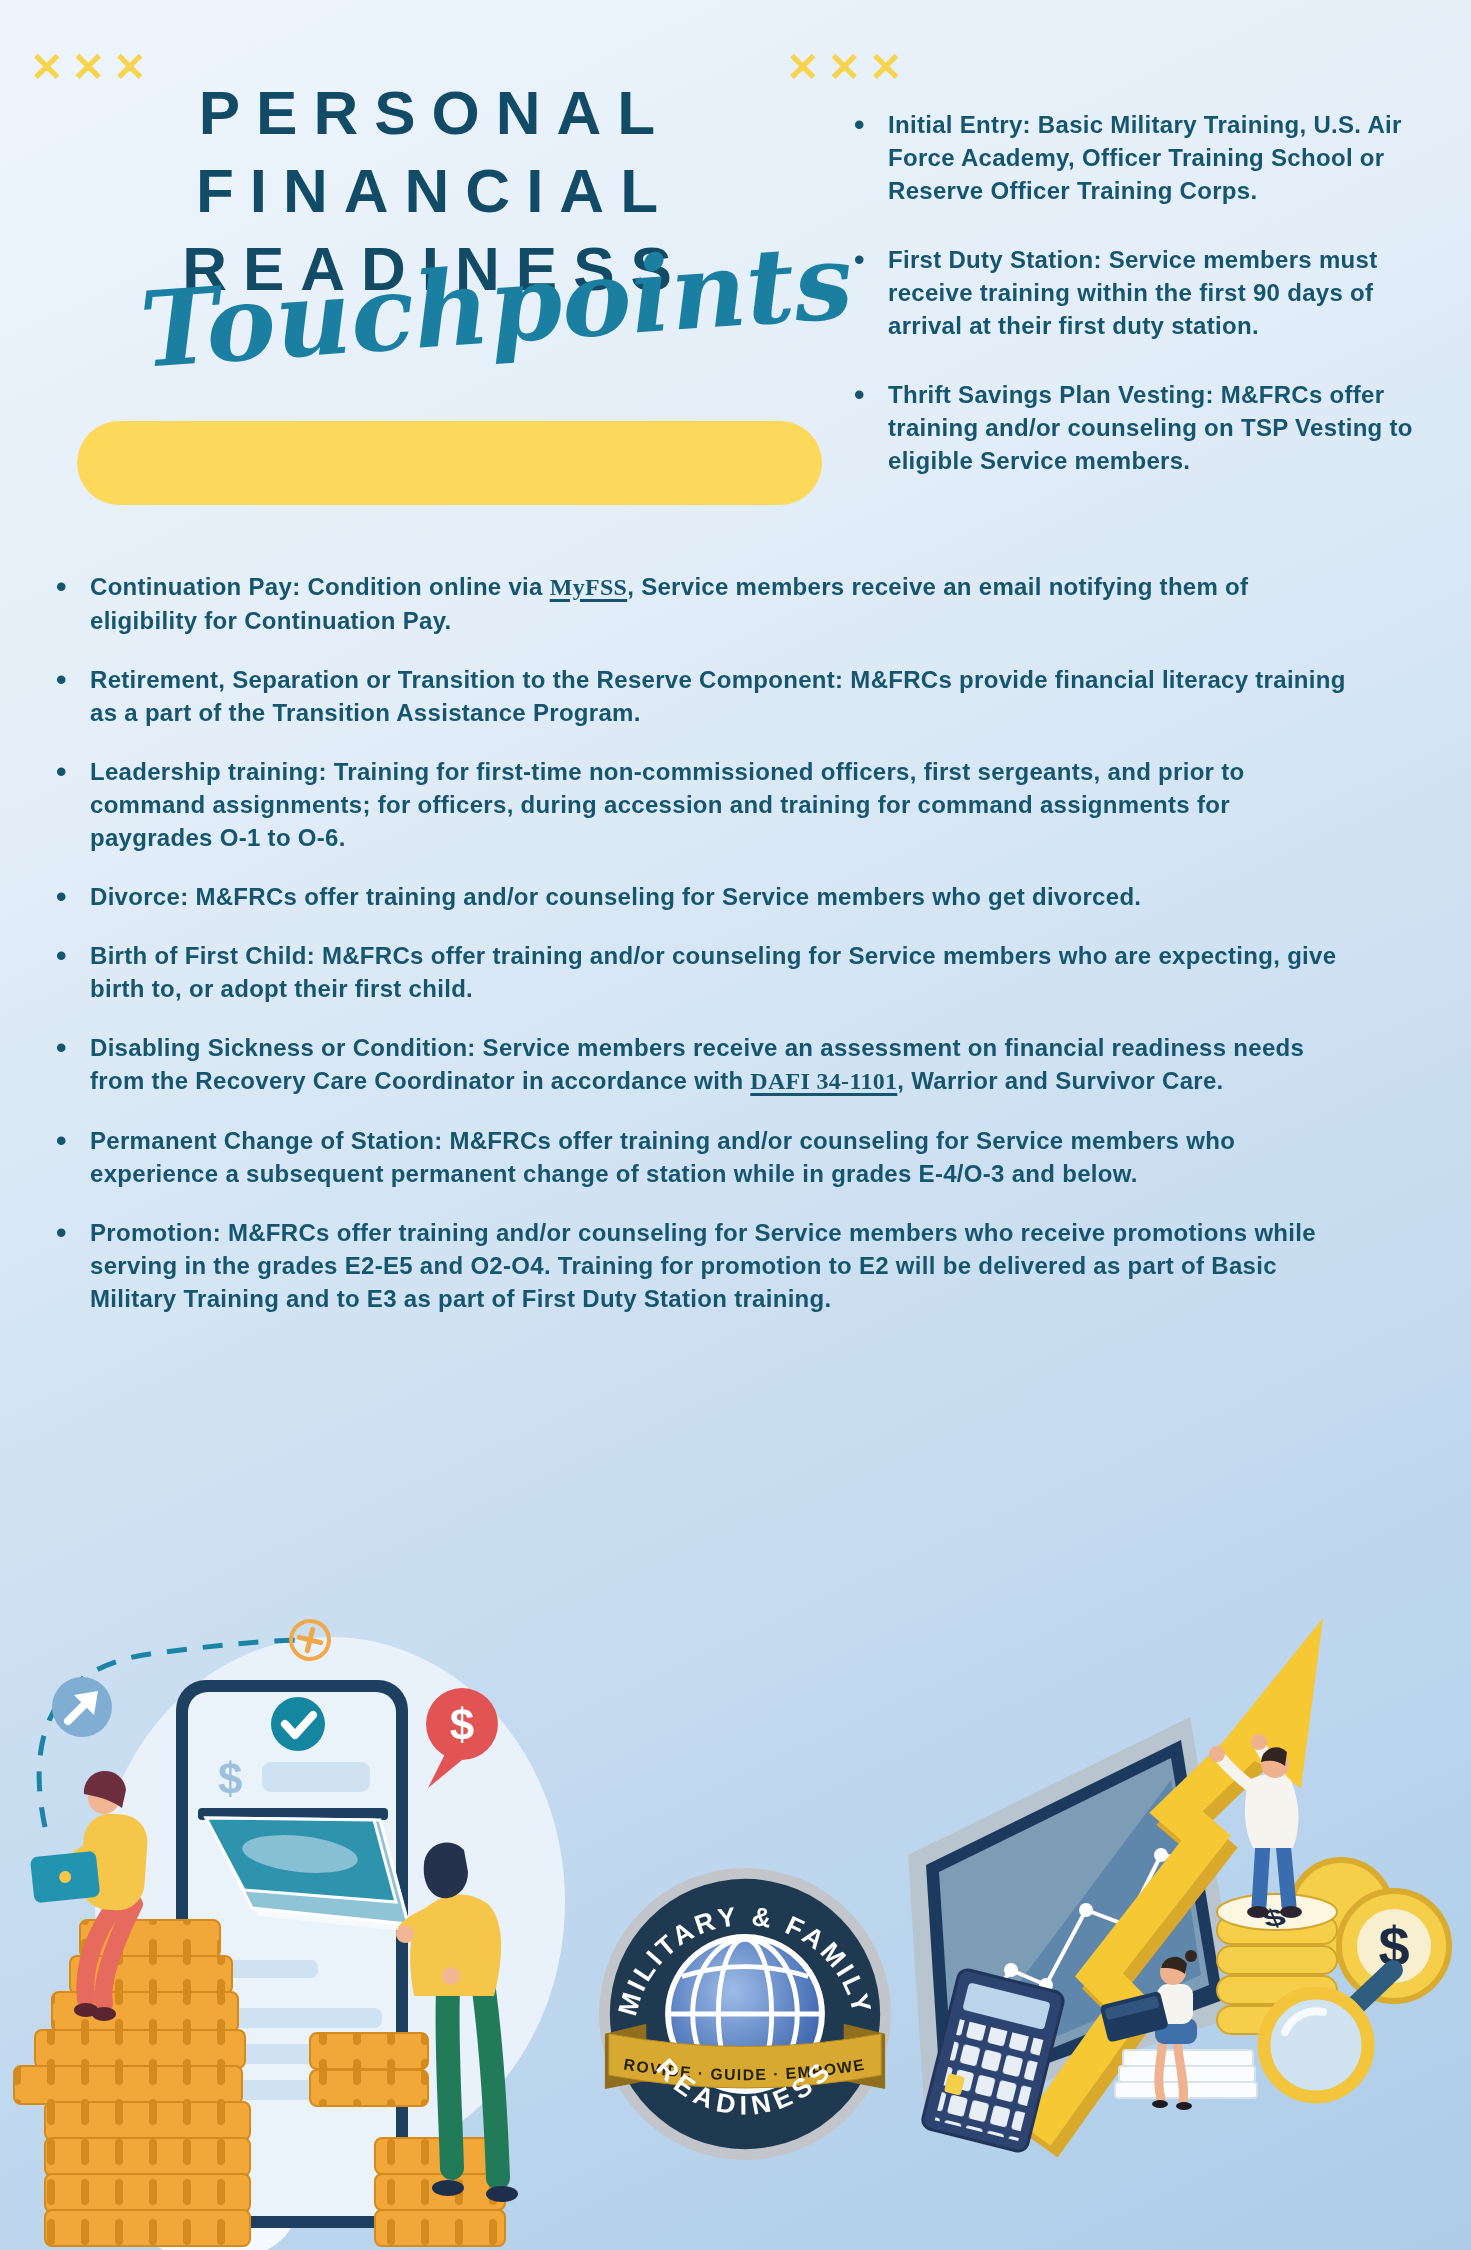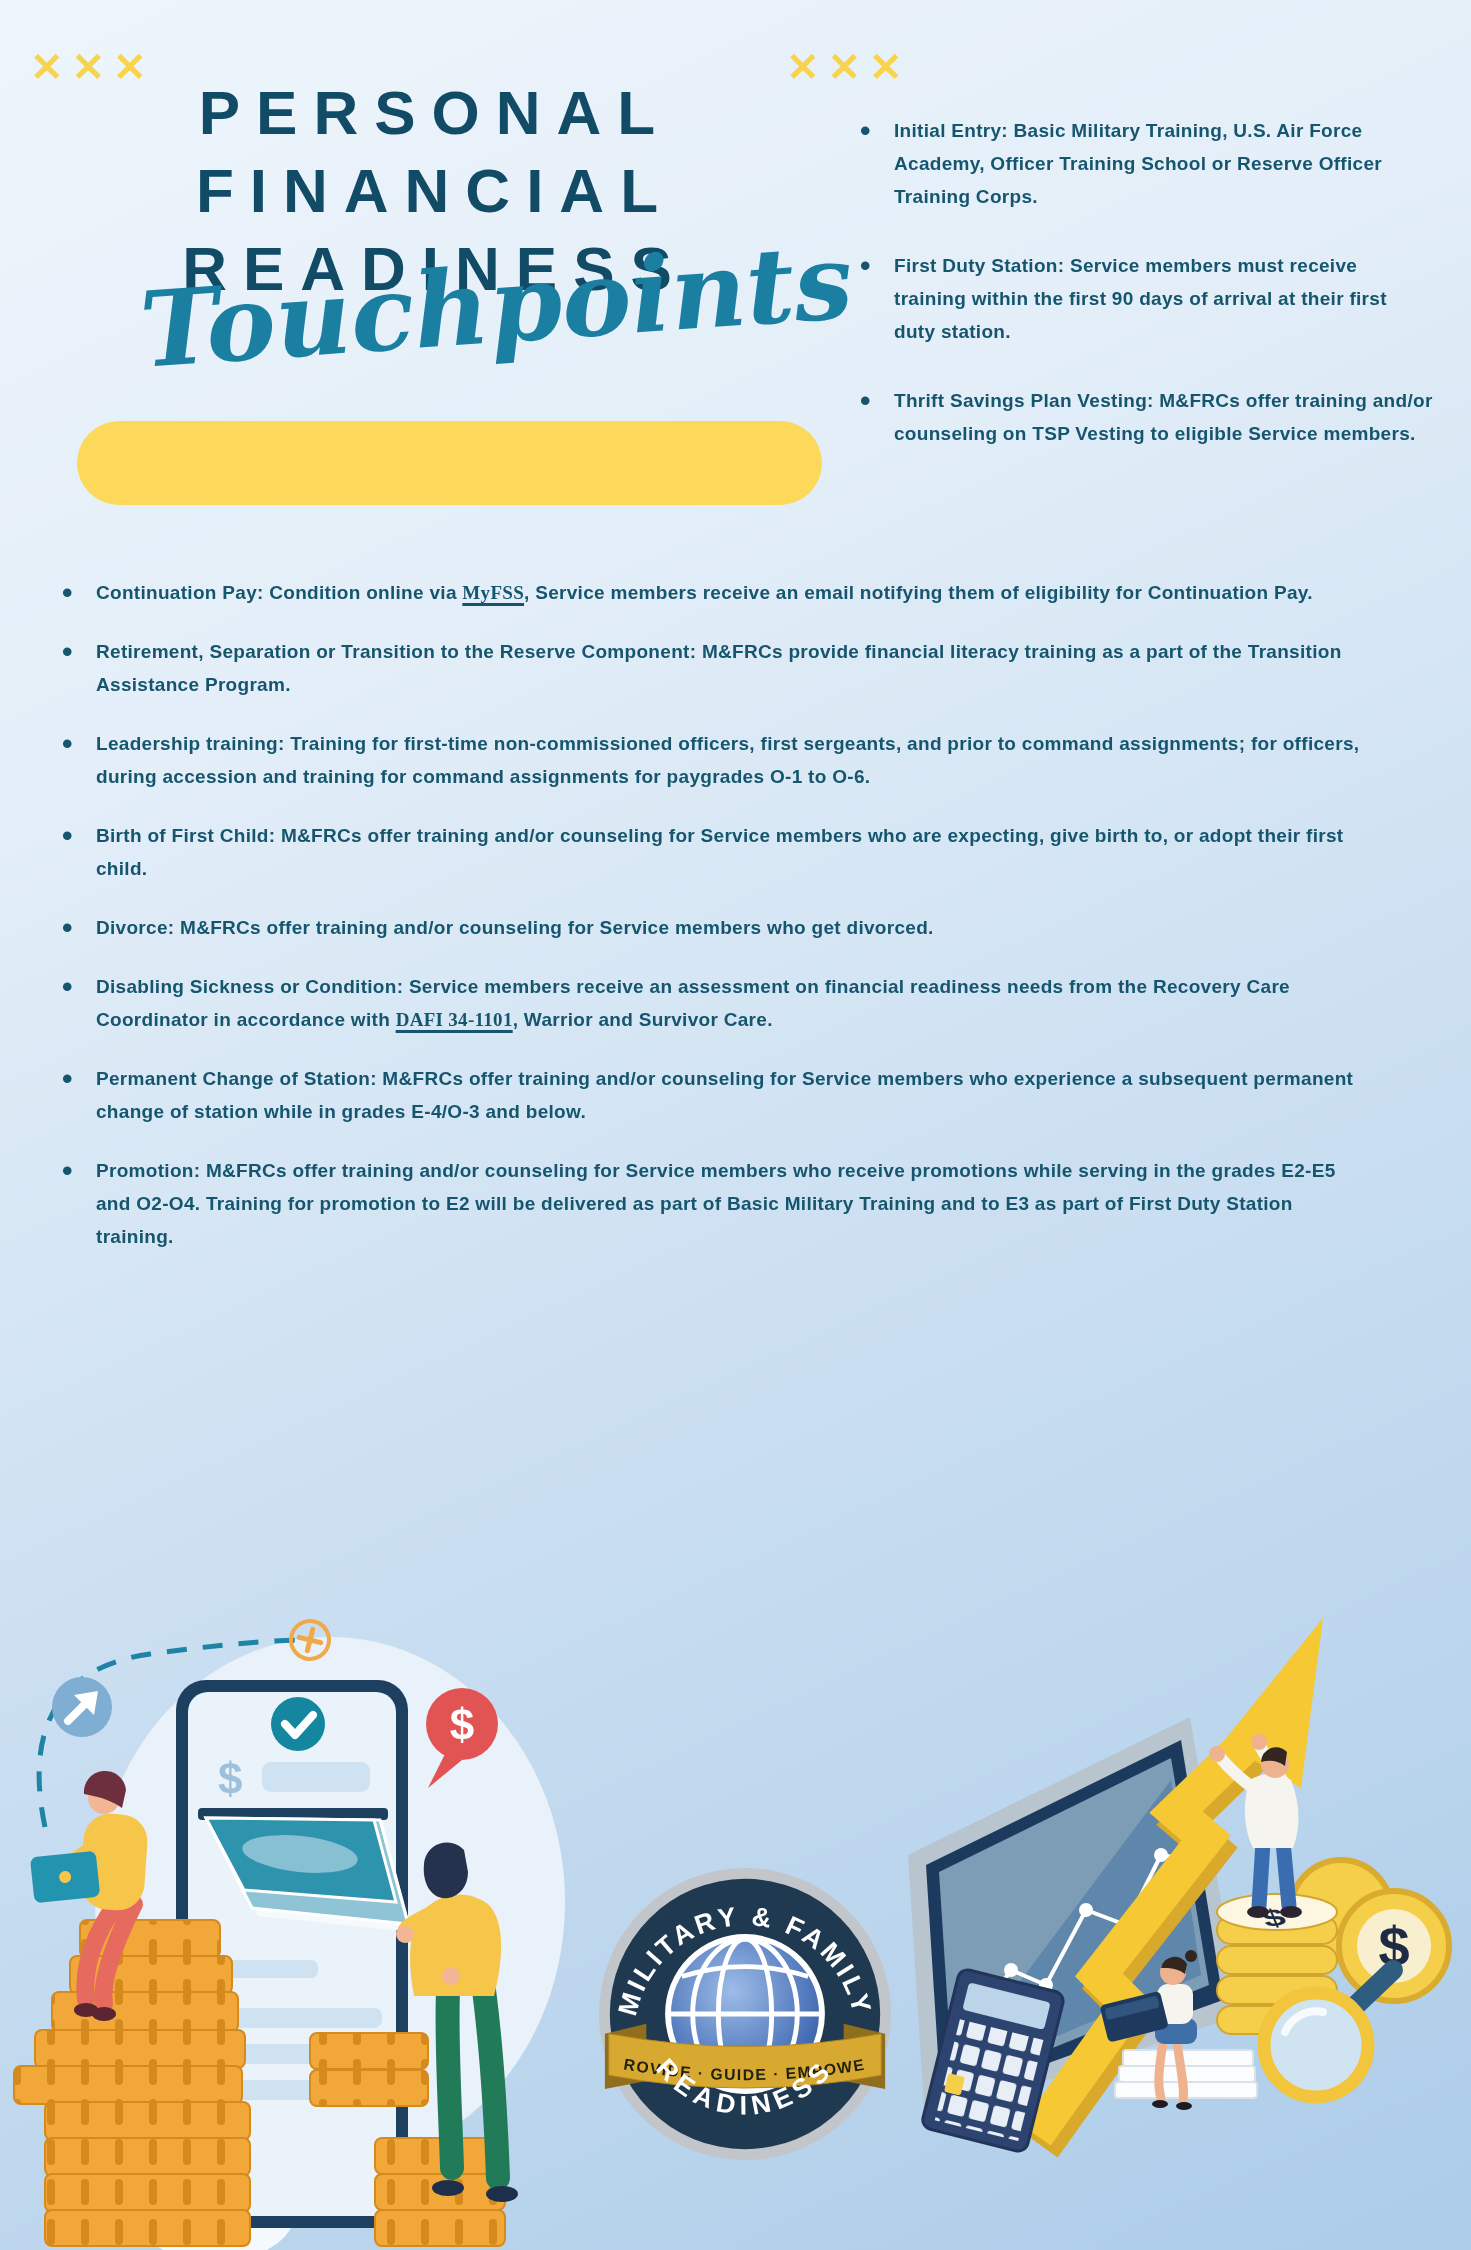--- a/index.html
+++ b/index.html
@@ -14,22 +14,22 @@
   .title{position:absolute;left:135px;top:74px;width:600px;text-align:center;
     color:#124b66;font-weight:800;font-size:62px;line-height:78px;letter-spacing:16px;}
   .title div{white-space:nowrap;}
   .script{
     position:absolute;left:140px;top:248px;width:600px;text-align:center;z-index:3;
     font-family:"DejaVu Serif", serif;font-style:italic;font-weight:700;
     font-size:104px;color:#1b7fa2;transform:rotate(-4deg);
   }
   .yellow-bar{position:absolute;left:77px;top:421px;width:745px;height:84px;border-radius:42px;
     background:#fcd95b;z-index:1;}
-  ul.blist{list-style:none;margin:6px;padding:0;position:absolute;color:#15566e;
-    font-weight:700;font-size:19px;line-height:33px;letter-spacing:.3px;}
+  ul.blist{list-style:none;margin:0;padding:0;position:absolute;color:#15566e;
+    font-weight:700;font-size:24px;line-height:33px;letter-spacing:.3px;}
   ul.blist li{position:relative;padding-left:36px;}
   ul.blist li::before{content:"\2022";position:absolute;left:2px;top:0;font-size:30px;color:#15566e;}
   ul.right-col{left:852px;top:108px;width:575px;}
   ul.right-col li{margin-bottom:36px;}
   ul.main-col{left:54px;top:570px;width:1300px;}
   ul.main-col li{margin-bottom:26px;}
   .link{text-decoration:underline;text-decoration-thickness:2.5px;text-underline-offset:4px;font-family:Liberation Serif, serif;}
   .scene{position:absolute;}
   #left-scene{left:0;top:1612px;}
   #badge{left:597px;top:1866px;}
@@ -53,22 +53,22 @@
 
   <ul class="blist right-col" id="right-list">
       <li><span>Initial Entry: Basic Military Training, U.S. Air Force Academy, Officer Training School or Reserve Officer Training Corps.</span></li>
       <li><span>First Duty Station: Service members must receive training within the first 90 days of arrival at their first duty station.</span></li>
       <li><span>Thrift Savings Plan Vesting: M&amp;FRCs offer training and/or counseling on TSP Vesting to eligible Service members.</span></li>
     </ul>
   <ul class="blist main-col" id="main-list">
       <li><span>Continuation Pay: Condition online via </span><span class="link">MyFSS</span><span>, Service members receive an email notifying them of eligibility for Continuation Pay.</span></li>
       <li><span>Retirement, Separation or Transition to the Reserve Component: M&amp;FRCs provide financial literacy training as a part of the Transition Assistance Program.</span></li>
       <li><span>Leadership training: Training for first-time non-commissioned officers, first sergeants, and prior to command assignments; for officers, during accession and training for command assignments for paygrades O-1 to O-6.</span></li>
+      <li><span>Divorce: M&amp;FRCs offer training and/or counseling for Service members who get divorced.</span></li>
       <li><span>Birth of First Child: M&amp;FRCs offer training and/or counseling for Service members who are expecting, give birth to, or adopt their first child.</span></li>
-      <li><span>Divorce: M&amp;FRCs offer training and/or counseling for Service members who get divorced.</span></li>
       <li><span>Disabling Sickness or Condition: Service members receive an assessment on financial readiness needs from the Recovery Care Coordinator in accordance with </span><span class="link">DAFI 34-1101</span><span>, Warrior and Survivor Care.</span></li>
       <li><span>Permanent Change of Station: M&amp;FRCs offer training and/or counseling for Service members who experience a subsequent permanent change of station while in grades E-4/O-3 and below.</span></li>
       <li><span>Promotion: M&amp;FRCs offer training and/or counseling for Service members who receive promotions while serving in the grades E2-E5 and O2-O4. Training for promotion to E2 will be delivered as part of Basic Military Training and to E3 as part of First Duty Station training.</span></li>
     </ul>
 
   <svg id="left-scene" class="scene" width="650" height="638" viewBox="0 0 650 638">
     <defs>
       <pattern id="coins" width="34" height="40" patternUnits="userSpaceOnUse">
         <rect width="34" height="40" fill="#f2a838"></rect>
         <rect x="13" y="7" width="8" height="26" rx="4" fill="#d58a1e"></rect>

